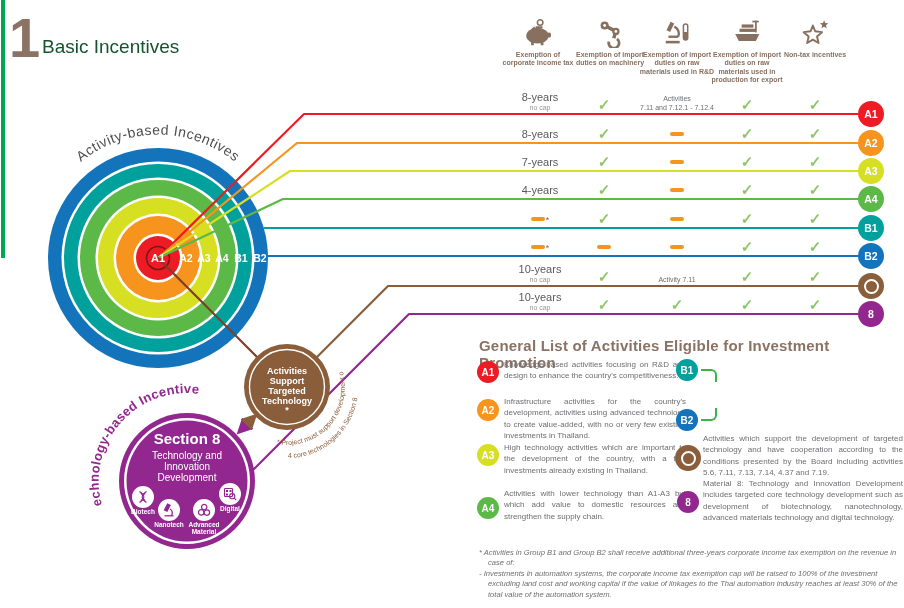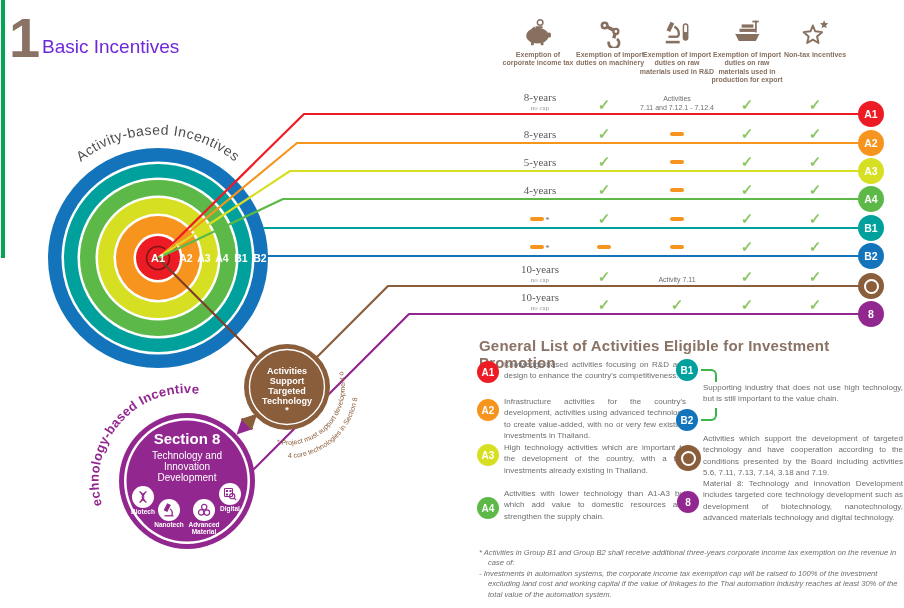--- a/index.html
+++ b/index.html
@@ -6,33 +6,33 @@
   html,body { background:#fff; }
   .canvas {
     position:relative; width:904px; height:608px; background:#fff;
     font-family:"Liberation Sans", sans-serif; overflow:hidden; color:#58595b;
   }
   svg text { font-family:"Liberation Sans", sans-serif; }
 
   .green-rule { position:absolute; left:1px; top:0; width:4px; height:258px; background:#00a651; }
 
   .hdr-num { position:absolute; left:9px; top:10px; font-size:56px; font-weight:bold; color:#8a7265; line-height:1; }
-  .hdr-title { position:absolute; left:42px; top:36px; font-size:19px; color:#6d28d9; }
+  .hdr-title { position:absolute; left:42px; top:36px; font-size:19px; color:#14532d; }
 
   .diagram-svg { position:absolute; left:0; top:0; }
 
   
   .hcol { position:absolute; top:18px; width:76px; text-align:center; }
   .hcol svg { display:block; margin:0 auto; }
   .hcol .hlabel { margin-top:3px; font-size:7px; font-weight:bold; color:#877060; line-height:1.2; }
 
   
   .trow { position:absolute; left:0; width:858px; height:30px; }
   .cell { position:absolute; bottom:2px; display:flex; flex-direction:column; align-items:center; justify-content:flex-end; text-align:center; }
-  .cell-cit { left:496px; width:88px;font-family:Liberation Serif, serif; }
+  .cell-cit { left:496px; width:88px; }
   .cell-m   { left:584px; width:40px; }
   .cell-rnd { left:627px; width:100px; }
   .cell-exp { left:727px; width:40px; }
   .cell-ntx { left:795px; width:40px; }
   .yr-main { font-size:11px; color:#58595b; line-height:1.05; }
   .yr-sub  { font-size:7px;  color:#939598; line-height:1.2; }
   .chk { font-size:15px; font-weight:bold; color:#8cc665; line-height:1; }
   .dash { width:14px; height:4px; background:#f7941e; border-radius:2px; margin-bottom:5px; }
   .dash-wrap { display:flex; align-items:flex-start; margin-bottom:2px; }
   .dash-wrap .dash { margin-bottom:0; }
@@ -302,21 +302,21 @@
     <div class="cell cell-exp">
         <span class="chk">✓</span>
       </div>
     <div class="cell cell-ntx">
         <span class="chk">✓</span>
       </div>
   </div>
 
   <div class="trow" style="top:141px">
     <div class="cell cell-cit">
-        <div class="yr-main">5-years</div>
+        <div class="yr-main">7-years</div>
       </div>
     <div class="cell cell-m">
         <span class="chk">✓</span>
       </div>
     <div class="cell cell-rnd">
         <span class="dash"></span>
       </div>
     <div class="cell cell-exp">
         <span class="chk">✓</span>
       </div>
@@ -445,26 +445,25 @@
   <div class="badge sm bg-yellow" style="left:477px; top:444px">A3</div>
   <div class="gl-text" style="left:504px; top:442px; width:182px">High technology activities which are important to the development of the country, with a few investments already existing in Thailand.</div>
 
   <div class="badge sm bg-green" style="left:477px; top:497px">A4</div>
   <div class="gl-text" style="left:504px; top:488px; width:182px">Activities with lower technology than A1-A3 but which add value to domestic resources and strengthen the supply chain.</div>
 
   <div class="badge sm bg-teal" style="left:676px; top:359px">B1</div>
   <div class="badge sm bg-blue" style="left:676px; top:409px">B2</div>
   <div class="bracket-hook hook-top" style="left:701px; top:369px"></div>
   <div class="bracket-hook hook-bot" style="left:701px; top:408px"></div>
-  <div class="gl-text" style="left:703px; top:382px; width:200px">Supporting industry that does not use high technology, but is still important to the value chain.</div>
 
   <div class="badge bg-brown" style="left:675px; top:445px">
       <span class="ring-inner"></span>
     </div>
-  <div class="gl-text" style="left:703px; top:433px; width:200px">Activities which support the development of targeted technology and have cooperation according to the conditions presented by the Board including activities 5.6, 7.11, 7.13, 7.14, 3.18 and 7.19.</div>
+  <div class="gl-text" style="left:703px; top:433px; width:200px">Activities which support the development of targeted technology and have cooperation according to the conditions presented by the Board including activities 5.6, 7.11, 7.13, 7.14, 4.37 and 7.19.</div>
 
   <div class="badge sm bg-purple" style="left:677px; top:491px">8</div>
   <div class="gl-text" style="left:703px; top:478px; width:200px">Material 8: Technology and Innovation Development includes targeted core technology development such as development of biotechnology, nanotechnology, advanced materials technology and digital technology.</div>
 
   <div class="footnotes">
     <div class="fline">* Activities in Group B1 and Group B2 shall receive additional three-years corporate income tax exemption on the revenue in case of:</div>
     <div class="fline">- Investments in automation systems, the corporate income tax exemption cap will be raised to 100% of the investment excluding land cost and working capital if the value of linkages to the Thai automation industry reaches at least 30% of the total value of the automation system.</div>
 
   </div>
 

